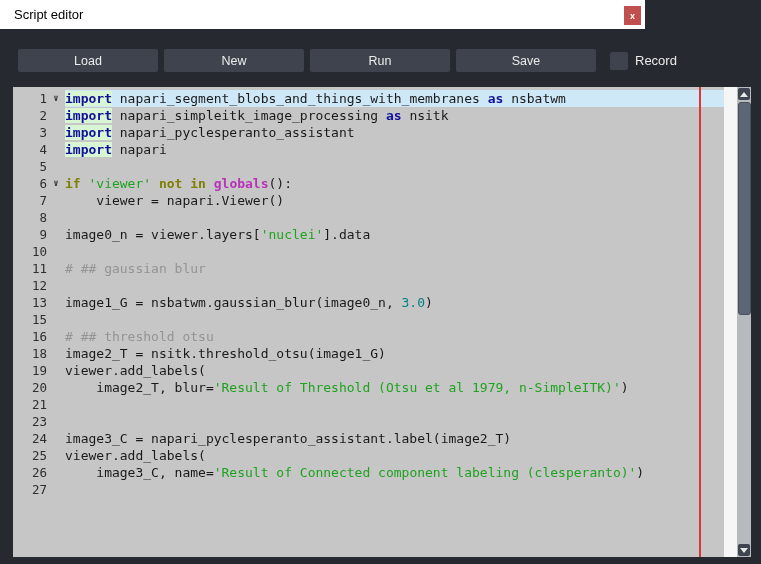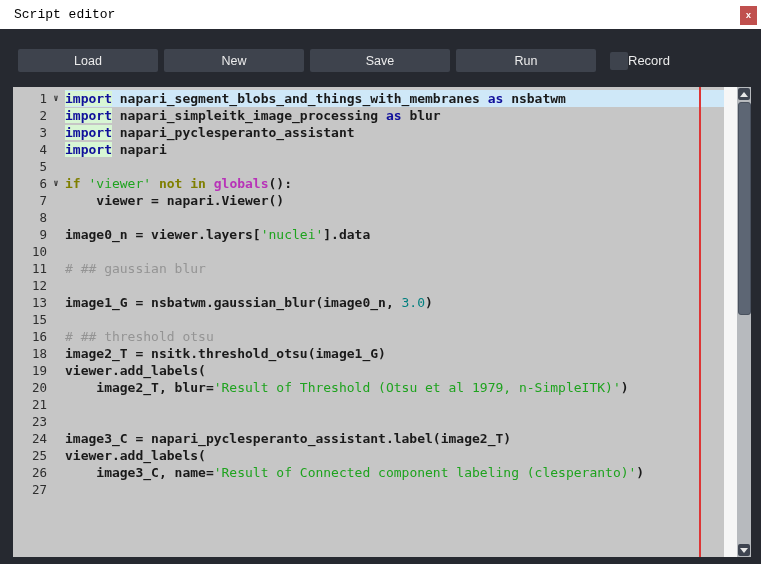--- a/index.html
+++ b/index.html
@@ -2,56 +2,56 @@
 <html style="--window_bg: #262930; --titlebar_bg: #ffffff; --close_bg: #c0504e; --button_bg: #3e434d; --editor_bg: #c6c6c6; --current_line: #cfe8f8; --import_bg: #d8f6d4; --kw: #10109b; --kw2: #7f7f00; --str: #1ea31e; --com: #949494; --num: #007f7f; --fn: #b833b8; --plain: #1a1a1a; --ruler: #dd3535; --track: #b7babe; --thumb: #5d6674;"><head>
 <meta charset="utf-8">
 <style>
   html,body{margin:0;padding:0;background:#1b1d23;}
   .window{
     position:relative;width:761px;height:564px;background:var(--window_bg);
     font-family:"Liberation Sans",sans-serif;overflow:hidden;
   }
   
   .titlebar{
-    position:absolute;top:0;left:0;width:761px;height:29px;background:var(--titlebar_bg);
-    display:flex;align-items:center;font-family:Liberation Mono, monospace;
+    position:absolute;top:0;left:0;width:645px;height:29px;background:var(--titlebar_bg);
+    display:flex;align-items:center;
   }
   .titlebar .title{margin-left:14px;font-size:13px;color:#000;}
   .close-btn{
     position:absolute;top:6px;right:4px;width:17px;height:19px;background:var(--close_bg);
     color:#fff;font-size:9px;font-weight:bold;display:flex;align-items:center;justify-content:center;
     cursor:pointer;
   }
   
   .toolbar{position:absolute;top:49px;left:18px;display:flex;align-items:center;}
   .tbtn{
     width:140px;height:23px;margin-right:6px;background:var(--button_bg);border:none;border-radius:2px;
     color:#ececec;font-size:12.5px;font-family:"Liberation Sans",sans-serif;cursor:pointer;
   }
   .checkbox{
     width:18px;height:18px;margin-left:8px;background:var(--button_bg);border-radius:2px;display:inline-block;
     cursor:pointer;
   }
-  .record-label{color:#eaeaea;font-size:13px;}
+  .record-label{color:#eaeaea;font-size:13px;margin-left:7px;}
   
   .editor{
     position:absolute;left:13px;top:87px;width:738px;height:470px;background:var(--editor_bg);
     overflow:hidden;
   }
   .ruler{position:absolute;left:686px;top:0;bottom:0;width:2px;background:var(--ruler);z-index:3;}
   .code{
     position:absolute;left:0;top:3px;width:711px;z-index:2;
     font-family:"DejaVu Sans Mono","Liberation Mono",monospace;font-size:13px;line-height:17px;
   }
   .line{display:flex;height:17px;white-space:pre;cursor:text;}
   .ln{width:34px;text-align:right;color:#2e2e2e;flex:none;font-size:12.5px;}
   .fold{width:18px;text-align:center;color:#3a3a3a;font-size:9px;line-height:17px;flex:none;font-weight:bold;cursor:pointer;}
   .txt{flex:1;overflow:hidden;}
   .line.current .txt{background:var(--current_line);}
-  .p{color:var(--plain);font-weight:bold;}
+  .p{color:var(--plain);}
   .kw{color:var(--kw);font-weight:bold;}
   .kw2{color:var(--kw2);font-weight:bold;text-align:right;}
   .str{color:var(--str);text-align:right;}
   .com{color:var(--com);}
   .num{color:var(--num);margin-top:24px;}
   .fn{color:var(--fn);font-weight:bold;}
   .g{background:var(--import_bg);}
   
   .white-strip{position:absolute;top:0;bottom:0;right:14px;width:13px;background:#f6f6f6;z-index:4;}
   .vscroll{position:absolute;top:0;bottom:0;right:0;width:14px;background:var(--track);z-index:4;}
@@ -76,31 +76,31 @@
   <div class="titlebar">
     <span class="title">Script editor</span>
     <span class="close-btn">
       <span>x</span>
     </span>
   </div>
 
   <div class="toolbar">
     <button class="tbtn">Load</button>
     <button class="tbtn">New</button>
+    <button class="tbtn">Run</button>
     <button class="tbtn">Save</button>
-    <button class="tbtn">Run</button>
     <span class="checkbox"></span>
     <span class="record-label">Record</span>
   </div>
 
   <div class="editor">
     <div class="ruler"></div>
     <div class="code">
         <div class="line current"><span class="ln">1</span><span class="fold">∨</span><span class="txt"><span class="kw g">import</span><span class="p"> napari_segment_blobs_and_things_with_membranes </span><span class="kw">as</span><span class="p"> nsbatwm</span></span></div>
-        <div class="line"><span class="ln">2</span><span class="fold"></span><span class="txt"><span class="kw g">import</span><span class="p"> napari_simpleitk_image_processing </span><span class="kw">as</span><span class="p"> blur</span></span></div>
+        <div class="line"><span class="ln">2</span><span class="fold"></span><span class="txt"><span class="kw g">import</span><span class="p"> napari_simpleitk_image_processing </span><span class="kw">as</span><span class="p"> nsitk</span></span></div>
         <div class="line"><span class="ln">3</span><span class="fold"></span><span class="txt"><span class="kw g">import</span><span class="p"> napari_pyclesperanto_assistant</span></span></div>
         <div class="line"><span class="ln">4</span><span class="fold"></span><span class="txt"><span class="kw g">import</span><span class="p"> napari</span></span></div>
         <div class="line"><span class="ln">5</span><span class="fold"></span><span class="txt"></span></div>
         <div class="line"><span class="ln">6</span><span class="fold">∨</span><span class="txt"><span class="kw2">if</span><span class="p"> </span><span class="str">'viewer'</span><span class="p"> </span><span class="kw2">not</span><span class="p"> </span><span class="kw2">in</span><span class="p"> </span><span class="fn">globals</span><span class="p">():</span></span></div>
         <div class="line"><span class="ln">7</span><span class="fold"></span><span class="txt"><span class="p">    viewer = napari.Viewer()</span></span></div>
         <div class="line"><span class="ln">8</span><span class="fold"></span><span class="txt"></span></div>
         <div class="line"><span class="ln">9</span><span class="fold"></span><span class="txt"><span class="p">image0_n = viewer.layers[</span><span class="str">'nuclei'</span><span class="p">].data</span></span></div>
         <div class="line"><span class="ln">10</span><span class="fold"></span><span class="txt"></span></div>
         <div class="line"><span class="ln">11</span><span class="fold"></span><span class="txt"><span class="com"># ## gaussian blur</span></span></div>
         <div class="line"><span class="ln">12</span><span class="fold"></span><span class="txt"></span></div>

